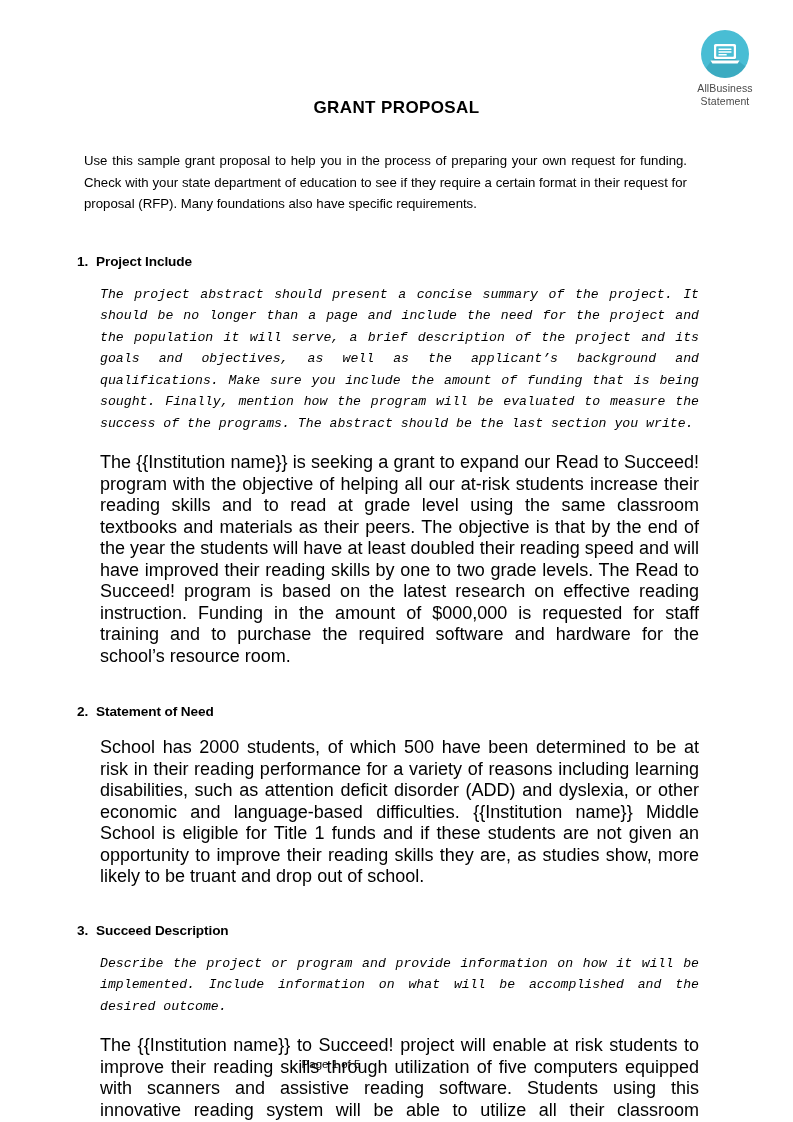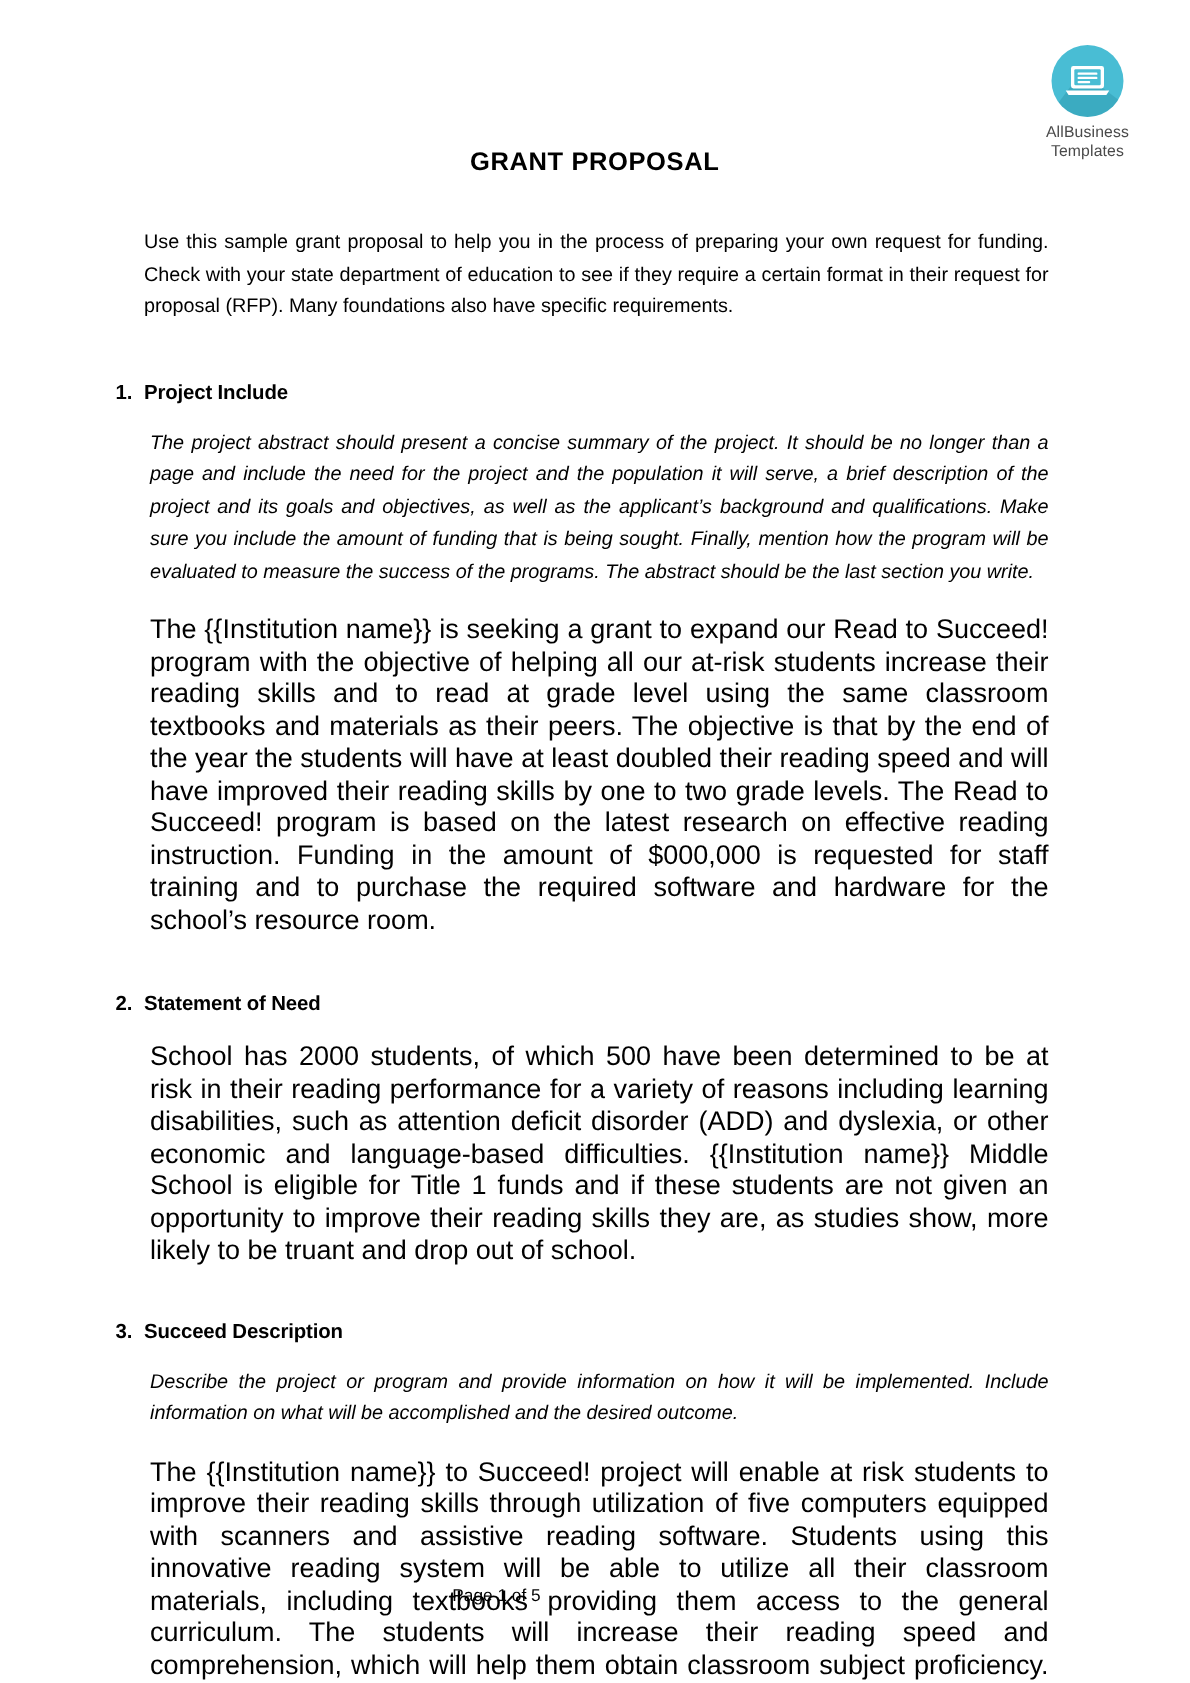--- a/index.html
+++ b/index.html
@@ -80,21 +80,21 @@
 
   
   .content {
     position: absolute;
     top: 150px;
     left: 77px;
     width: 622px;
   }
 
   .intro {
-    margin: 0 0 0 19px;
+    margin: 0 0 0 7px;
     width: 603px;
     font-size: 13.2px;
     line-height: 21.5px;
     text-align: justify;
     text-justify: inter-word;
     font-family: "Liberation Sans", sans-serif;
   }
 
   .section {
     margin-top: 0;
@@ -118,21 +118,21 @@
   .sec-title { }
 
   .sec-italic {
     margin: 15px 0 0 23px;
     width: 599px;
     font-style: italic;
     font-size: 13.2px;
     line-height: 21.5px;
     text-align: justify;
     text-justify: inter-word;
-    font-family: Liberation Sans, sans-serif;
+    font-family: Liberation Mono, monospace;
   }
 
   .sec-body {
     margin: 18px 0 0 23px;
     width: 599px;
     font-size: 18px;
     line-height: 21.5px;
     text-align: justify;
     text-justify: inter-word;
     font-family: "Liberation Sans", sans-serif;
@@ -162,21 +162,21 @@
         <rect x="5" y="2" width="22" height="15" rx="1.6" fill="#ffffff"></rect>
         <rect x="7.2" y="4.2" width="17.6" height="10.6" rx="0.8" fill="#49bdd4"></rect>
         <rect x="9.4" y="6.4" width="13.2" height="1.5" rx="0.6" fill="#ffffff"></rect>
         <rect x="9.4" y="9.2" width="13.2" height="1.5" rx="0.6" fill="#ffffff"></rect>
         <rect x="9.4" y="12.0" width="8.4" height="1.5" rx="0.6" fill="#ffffff"></rect>
         <path d="M1.5 18.4 H30.5 L28.6 21.4 H3.4 Z" fill="#ffffff"></path>
       </svg>
     </div>
     <div class="logo-text">
       <div>AllBusiness</div>
-      <div>Templates</div>
+      <div>Statement</div>
     </div>
   </div>
 
   <div class="doc-title">GRANT PROPOSAL</div>
 
   <div class="content">
 
     <p class="intro">Use this sample grant proposal to help you in the process of preparing your own request for funding. Check with your state department of education to see if they require a certain format in their request for proposal (RFP).  Many foundations also have specific requirements.</p>
 
     <div class="section sec-1">

